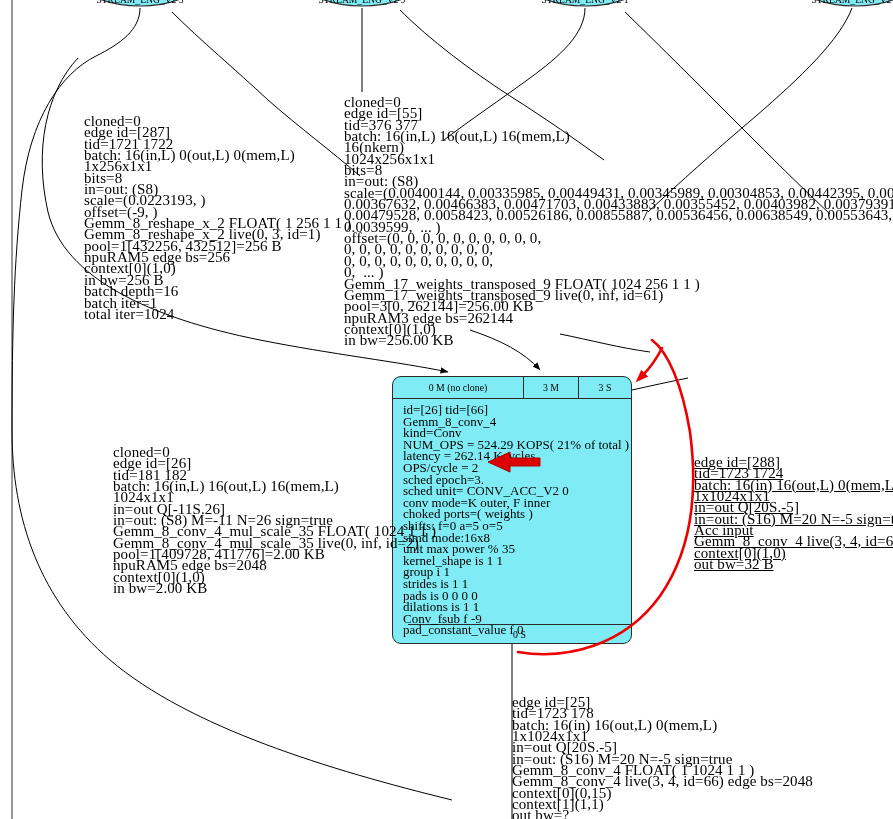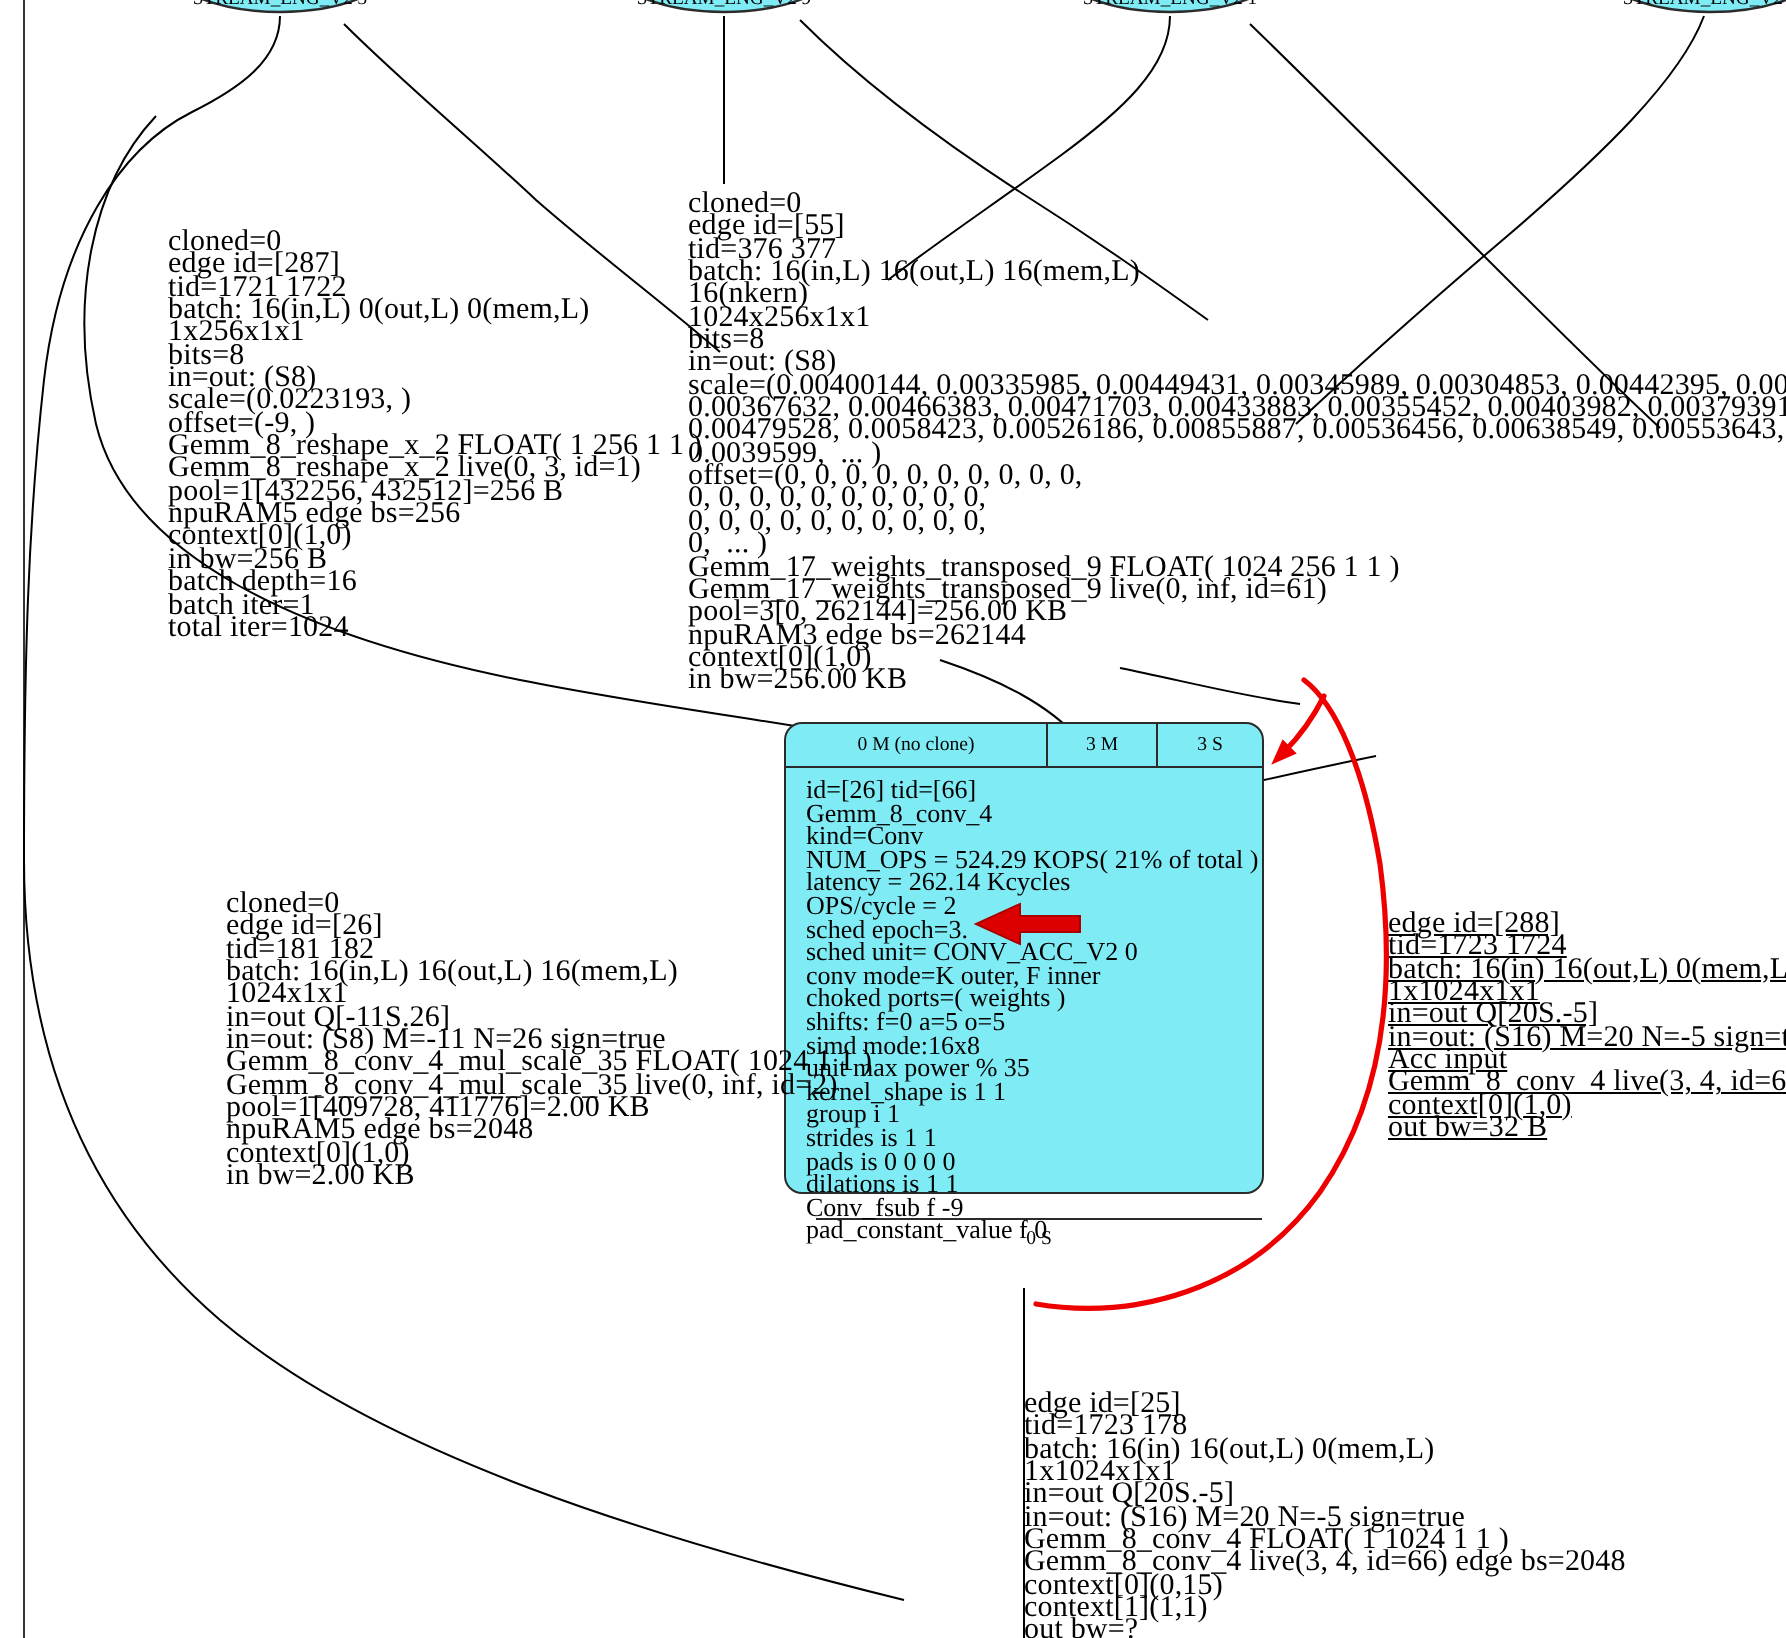--- a/index.html
+++ b/index.html
@@ -29,21 +29,21 @@
   }
   .ellipse-node .lbl{
     font-size:9.6px;
     position:relative;
     margin-top:-6px;
     white-space:nowrap;
   }
 
   
   #main-node{
-    position:absolute;left:392px;top:361px;width:240px;height:236px;
+    position:absolute;left:392px;top:376px;width:240px;height:268px;
     z-index:2;
     background:#7fecf5;
     border:1.3px solid #2b2b2b;
     border-radius:9px;
     box-sizing:border-box;
   }
   #main-node .hdr{
     display:flex;height:21px;border-bottom:1.3px solid #2b2b2b;
   }
   #main-node .hdr .cell{

